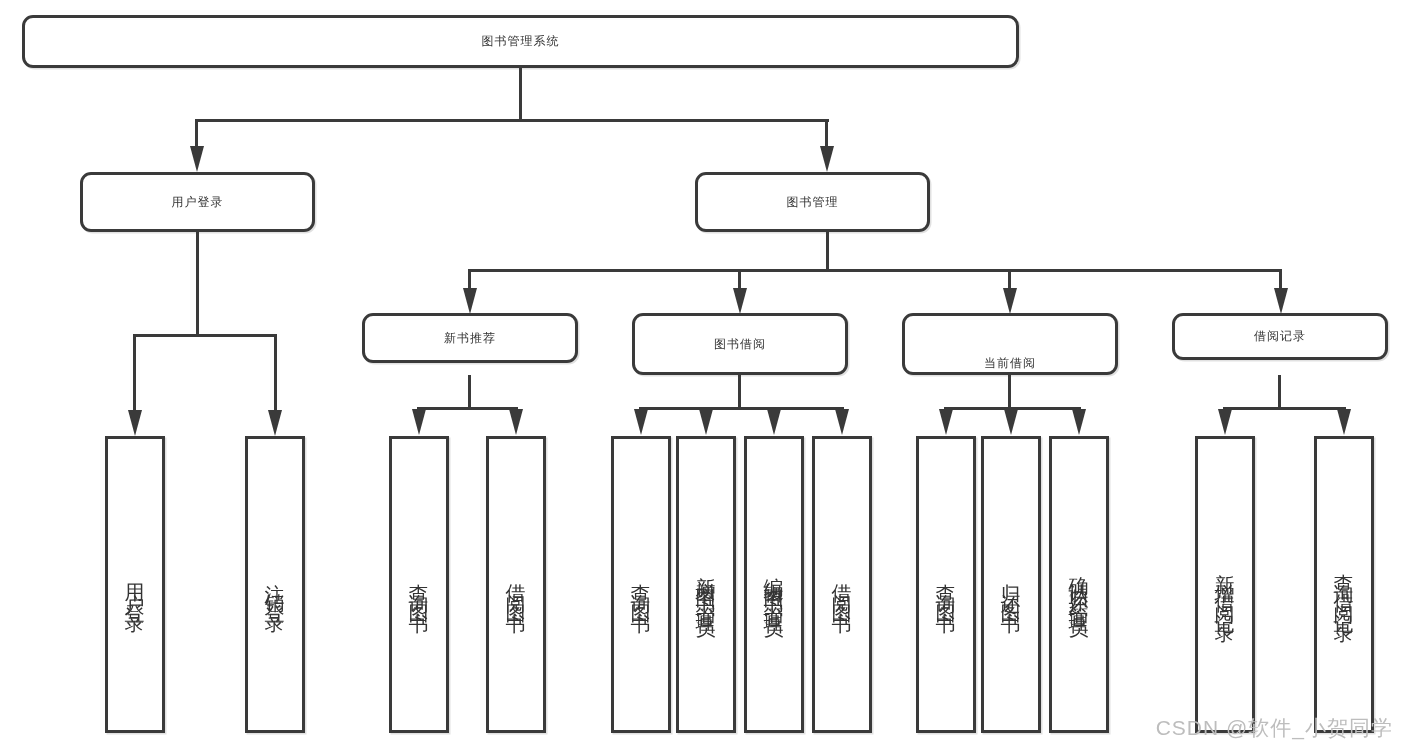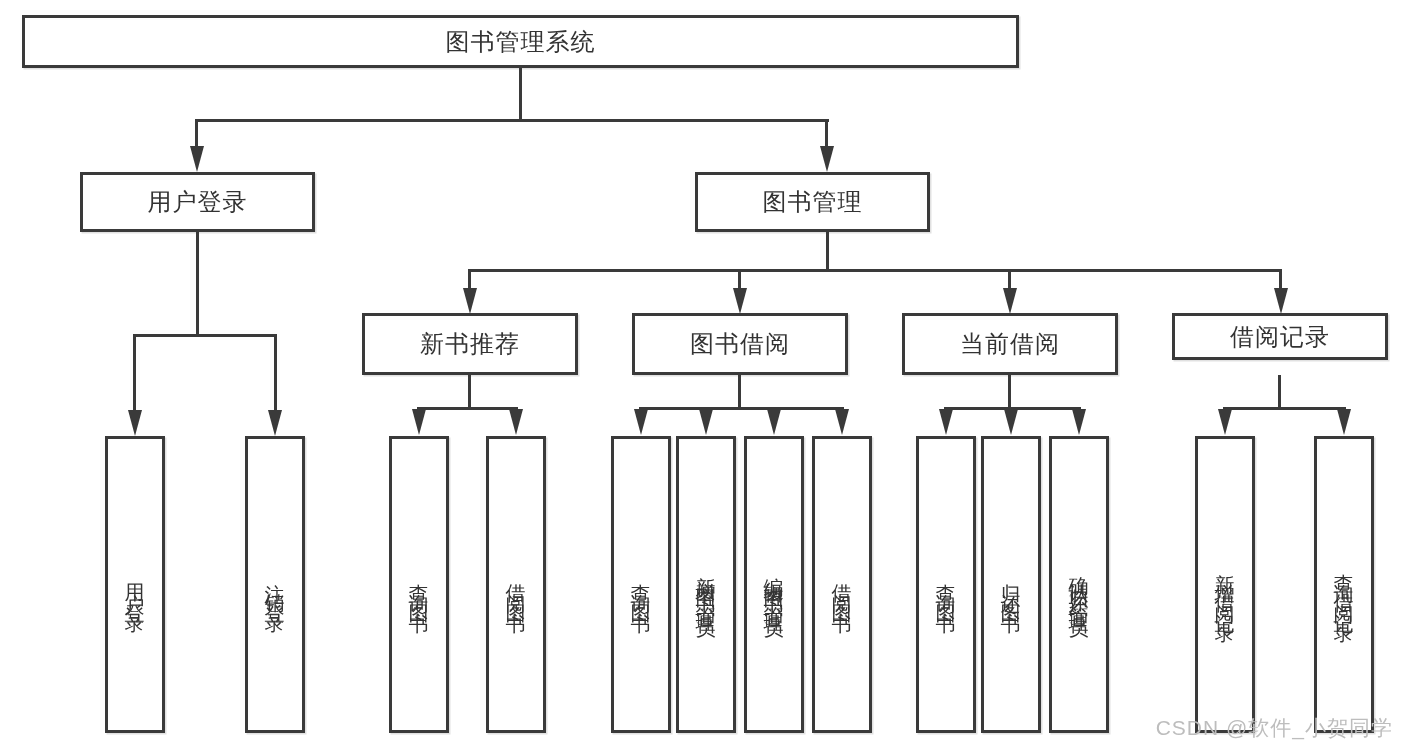--- a/index.html
+++ b/index.html
@@ -6,21 +6,21 @@
   .stage {
     position:relative; width:1405px; height:747px; background:#ffffff;
     font-family:"Liberation Sans", sans-serif; overflow:hidden;
   }
   .box {
     position:absolute; box-sizing:border-box;
     border:3px solid #3a3a3a; background:#ffffff; color:#333333;
     display:flex; align-items:center; justify-content:center;
     box-shadow:1.5px 1.5px 0 rgba(170,170,170,0.35);
   }
-  .hbox { font-size:24px; letter-spacing:1px; }
+  .hbox { font-size:12px; letter-spacing:1px;border-radius:11px; }
   .vbox {
     writing-mode:vertical-rl; text-orientation:mixed;
     font-size:20px; letter-spacing:10px; line-height:1;
     padding-top:6px;
   }
   .line { position:absolute; background:#3a3a3a; }
   .arrow {
     position:absolute; width:0; height:0;
     border-left:7px solid transparent; border-right:7px solid transparent;
     border-top:26px solid #3a3a3a;
@@ -64,27 +64,27 @@
   <div class="line" style="left:468px; top:269px; width:814px; height:3px;"></div>
   <div class="line" style="left:468px; top:269px; width:3px; height:22px;"></div>
   <div class="line" style="left:738px; top:269px; width:3px; height:22px;"></div>
   <div class="line" style="left:1008px; top:269px; width:3px; height:22px;"></div>
   <div class="line" style="left:1279px; top:269px; width:3px; height:22px;"></div>
   <div class="arrow" style="left:463px; top:288px;"></div>
   <div class="arrow" style="left:733px; top:288px;"></div>
   <div class="arrow" style="left:1003px; top:288px;"></div>
   <div class="arrow" style="left:1274px; top:288px;"></div>
 
-  <div class="box hbox" style="left:362px; top:313px; width:216px; height:62px;">
+  <div class="box hbox" style="left:362px; top:313px; width:216px; height:50px;">
     <span>新书推荐</span>
   </div>
   <div class="box hbox" style="left:632px; top:313px; width:216px; height:62px;">
     <span>图书借阅</span>
   </div>
-  <div class="box hbox" style="left:902px; top:313px; width:216px; height:62px;">
+  <div class="box hbox" style="left:902px; top:313px; width:216px; height:62px;align-items:flex-end;">
     <span>当前借阅</span>
   </div>
   <div class="box hbox" style="left:1172px; top:313px; width:216px; height:47px;">
     <span>借阅记录</span>
   </div>
 
   <div class="line" style="left:468px; top:375px; width:3px; height:34px;"></div>
   <div class="line" style="left:417px; top:407px; width:101px; height:3px;"></div>
   <div class="arrow" style="left:412px; top:409px;"></div>
   <div class="arrow" style="left:509px; top:409px;"></div>

